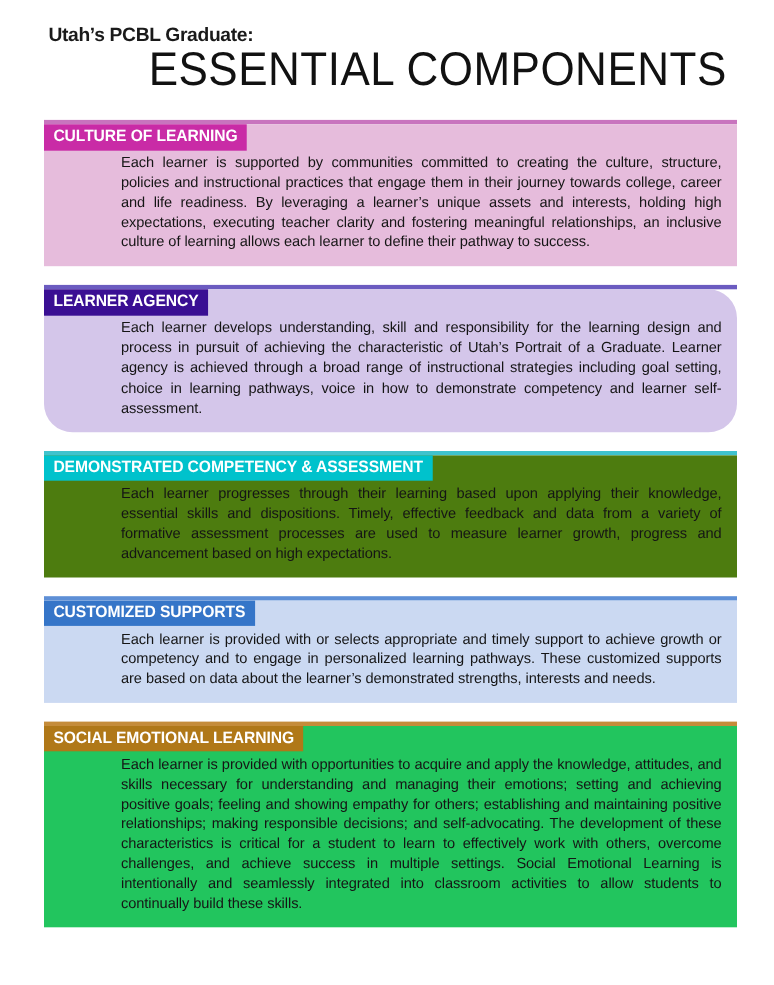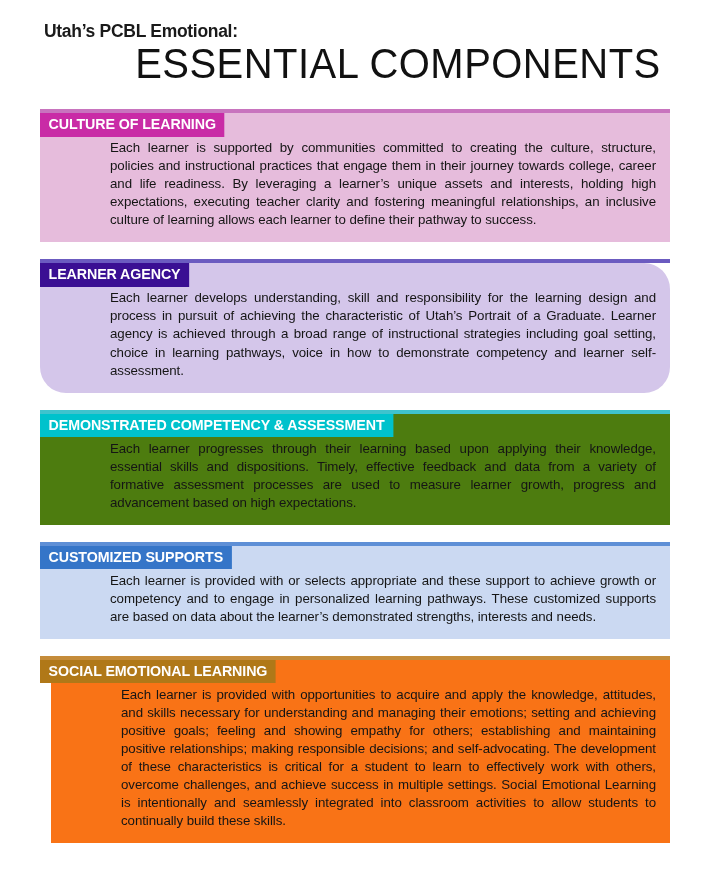--- a/index.html
+++ b/index.html
@@ -99,21 +99,21 @@
   .body p {
     margin: 0;
   }
 </style>
 </head>
 <body>
 
 <div class="page">
 
   <div class="header">
-    <div class="kicker">Utah’s PCBL Emotional:</div>
+    <div class="kicker">Utah’s PCBL Graduate:</div>
     <div class="bigtitle">ESSENTIAL COMPONENTS</div>
   </div>
 
   <div class="sections">
 
     <div class="section">
       <div class="topline" style="background: rgb(200, 116, 190);"></div>
       <div class="body-wrap">
         <span class="tag" style="background: rgb(201, 43, 166);">CULTURE OF LEARNING</span>
         <div class="body" style="background: rgb(230, 188, 220);">
@@ -140,29 +140,29 @@
           <p>Each learner progresses through their learning based upon applying their knowl­edge, essential skills and dispositions. Timely, effective feedback and data from a variety of formative assessment processes are used to measure learner growth, progress and advancement based on high expectations.</p>
         </div>
       </div>
     </div>
 
     <div class="section">
       <div class="topline" style="background: rgb(94, 143, 214);"></div>
       <div class="body-wrap">
         <span class="tag" style="background: rgb(53, 117, 200);">CUSTOMIZED SUPPORTS</span>
         <div class="body" style="background: rgb(203, 217, 242);">
-          <p>Each learner is provided with or selects appropriate and these support to achieve growth or competency and to engage in personalized learning pathways. These customized supports are based on data about the learner’s demonstrated strengths, interests and needs.</p>
+          <p>Each learner is provided with or selects appropriate and timely support to achieve growth or competency and to engage in personalized learning pathways. These customized supports are based on data about the learner’s demonstrated strengths, interests and needs.</p>
         </div>
       </div>
     </div>
 
     <div class="section">
       <div class="topline" style="background: rgb(197, 140, 58);"></div>
       <div class="body-wrap">
         <span class="tag" style="background: rgb(176, 120, 24);">SOCIAL EMOTIONAL LEARNING</span>
-        <div class="body" style="background: #f97316; margin-left: 11px;">
+        <div class="body" style="background: #22c55e;">
           <p>Each learner is provided with opportunities to acquire and apply the knowledge, attitudes, and skills necessary for understanding and managing their emotions; setting and achieving positive goals; feeling and showing empathy for others; es­tablishing and maintaining positive relationships; making responsible decisions; and self-advocating. The development of these characteristics is critical for a stu­dent to learn to effectively work with others, overcome challenges, and achieve success in multiple settings. Social Emotional Learning is intentionally and seam­lessly integrated into classroom activities to allow students to continually build these skills.</p>
         </div>
       </div>
     </div>
 
   </div>
 </div>
 
 </body></html>

